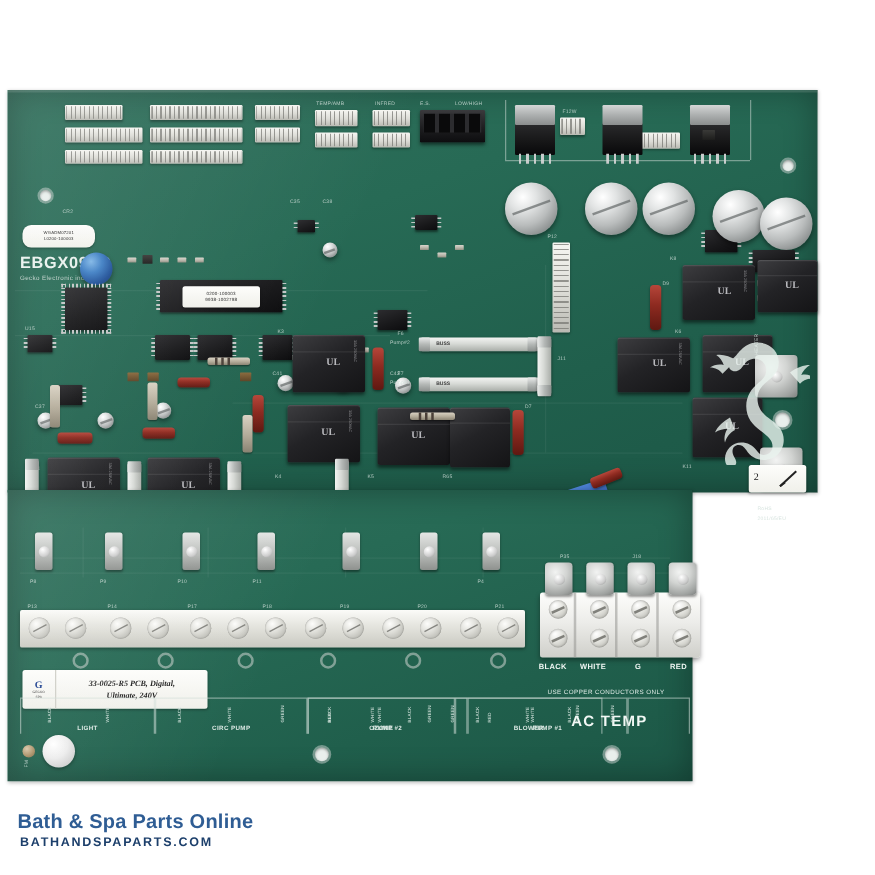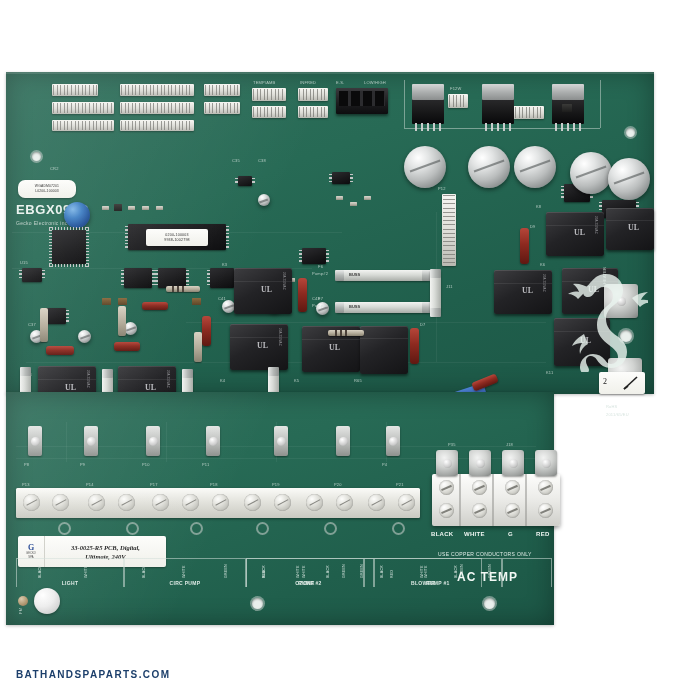--- a/index.html
+++ b/index.html
@@ -665,15 +665,16 @@
   <div class="sect" style="left:374px;top:558px;width:126px;height:28px;">
     <div class="nm">PUMP #1</div>
   </div>
   <div class="wlab" style="left:390px;top:578px;">RED</div>
   <div class="wlab" style="left:424px;top:578px;">WHITE</div>
   <div class="wlab" style="left:454px;top:578px;">BLACK</div>
   <div class="wlab" style="left:488px;top:578px;">GREEN</div>
 
   <div class="sect" style="left:502px;top:558px;width:48px;height:28px;"></div>
 
+  <div id="wm1">Bath &amp; Spa Parts Online</div>
   <div id="wm2">BATHANDSPAPARTS.COM</div>
 
 </div>
 
 </body></html>

